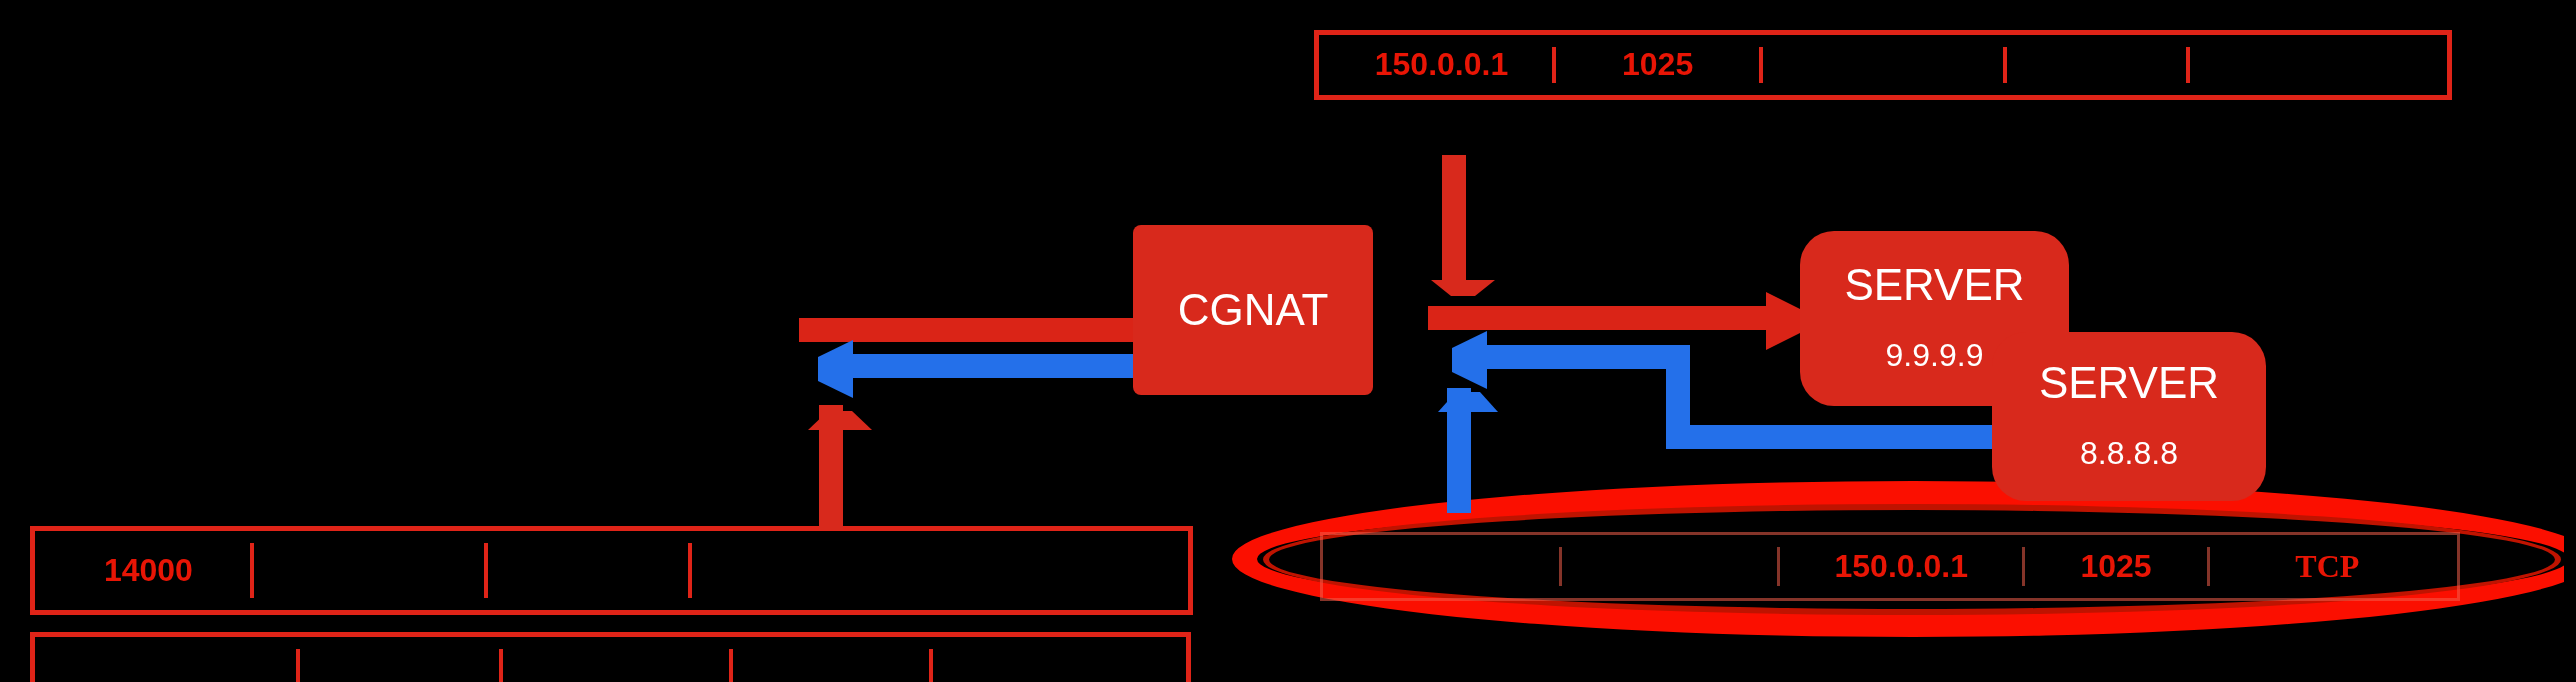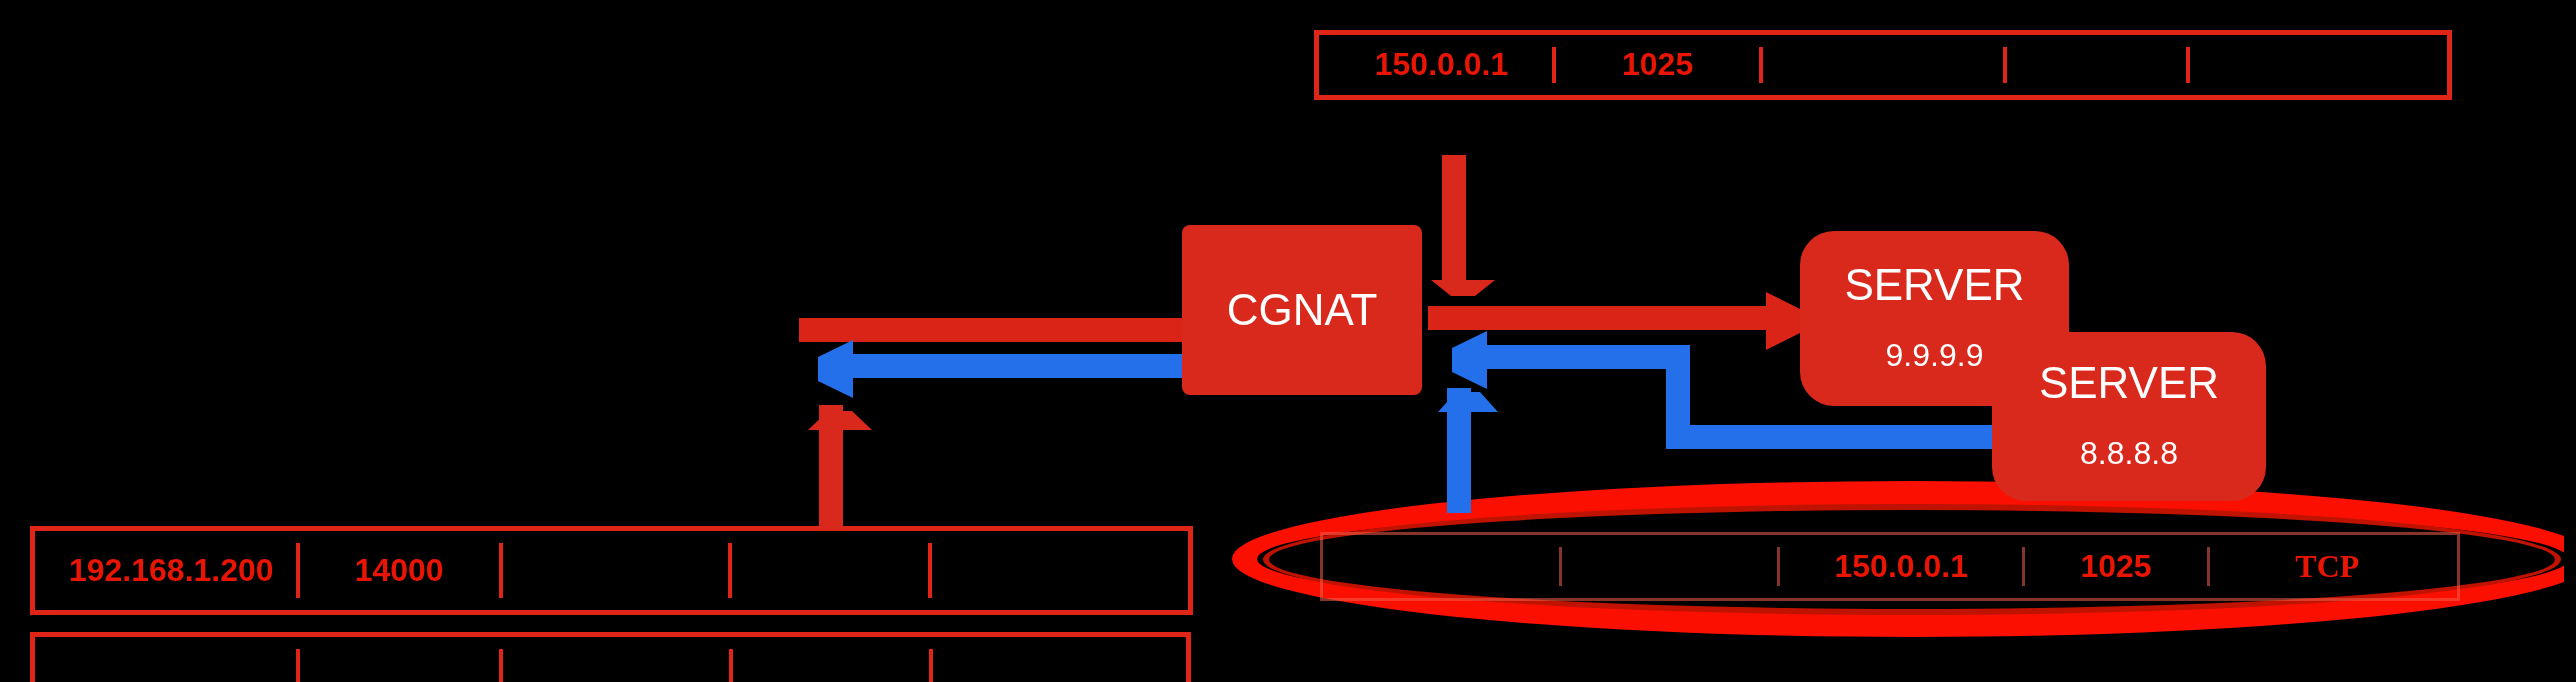--- a/index.html
+++ b/index.html
@@ -51,21 +51,20 @@
 
   <div class="ptable red-border" style="left:1290px;top:5.9px;width:1138px;height:70px;">
     <div class="cell" style="width:230px">150.0.0.1</div>
     <div class="cell" style="width:212px">1025</div>
     <div class="cell" style="width:249px"></div>
     <div class="cell" style="width:187px"></div>
     <div class="cell" style="width:251px"></div>
   </div>
 
   <div class="ptable red-border" style="left:5.9px;top:502px;width:1163px;height:89px;border-width:5.9px;">
-    <div class="cell" style="width:258px">192.168.1.200</div>
     <div class="cell" style="width:207px">14000</div>
     <div class="cell" style="width:234px"></div>
     <div class="cell" style="width:204px"></div>
     <div class="cell" style="width:249px"></div>
   </div>
 
   <div class="ptable red-border" style="left:5.9px;top:608px;width:1161px;height:67px;border-width:5.9px;">
     <div class="cell" style="width:258px"></div>
     <div class="cell" style="width:207px"></div>
     <div class="cell" style="width:234px"></div>
@@ -97,21 +96,21 @@
   <div class="seg" style="left:1418px;top:131px;width:19px;height:125px;background:var(--node_red);"></div>
   <div class="tri" style="left:1407px;top:256px;border-left:20.7px solid transparent;border-right:20.7px solid transparent;border-top:16px solid var(--node_red);"></div>
 
   <div class="tri" style="left:1414px;top:344px;border-left:18.4px solid transparent;border-right:18.4px solid transparent;border-bottom:20.7px solid var(--blue);z-index:32;"></div>
   <div class="seg" style="left:1423px;top:364px;width:19px;height:125px;background:var(--blue);z-index:32;"></div>
 
   <div class="tri" style="left:784px;top:363px;border-left:20px solid transparent;border-right:20px solid transparent;border-bottom:19px solid var(--node_red);"></div>
   <div class="seg" style="left:795px;top:381px;width:18.4px;height:125px;background:var(--node_red);"></div>
 
 
-  <div class="node" style="left:1158px;top:201px;width:240px;height:170px;border-radius:8px;">
+  <div class="node" style="left:1109px;top:201px;width:240px;height:170px;border-radius:8px;">
     <div class="title">CGNAT</div>
   </div>
 
   <div class="node" style="left:1776px;top:207px;width:269px;height:175px;border-radius:34px;z-index:41;">
     <div class="title">SERVER</div>
     <div class="ip">9.9.9.9</div>
   </div>
 
   <div class="node" style="left:1968px;top:308px;width:274px;height:169px;border-radius:34px;z-index:42;">
     <div class="title">SERVER</div>

